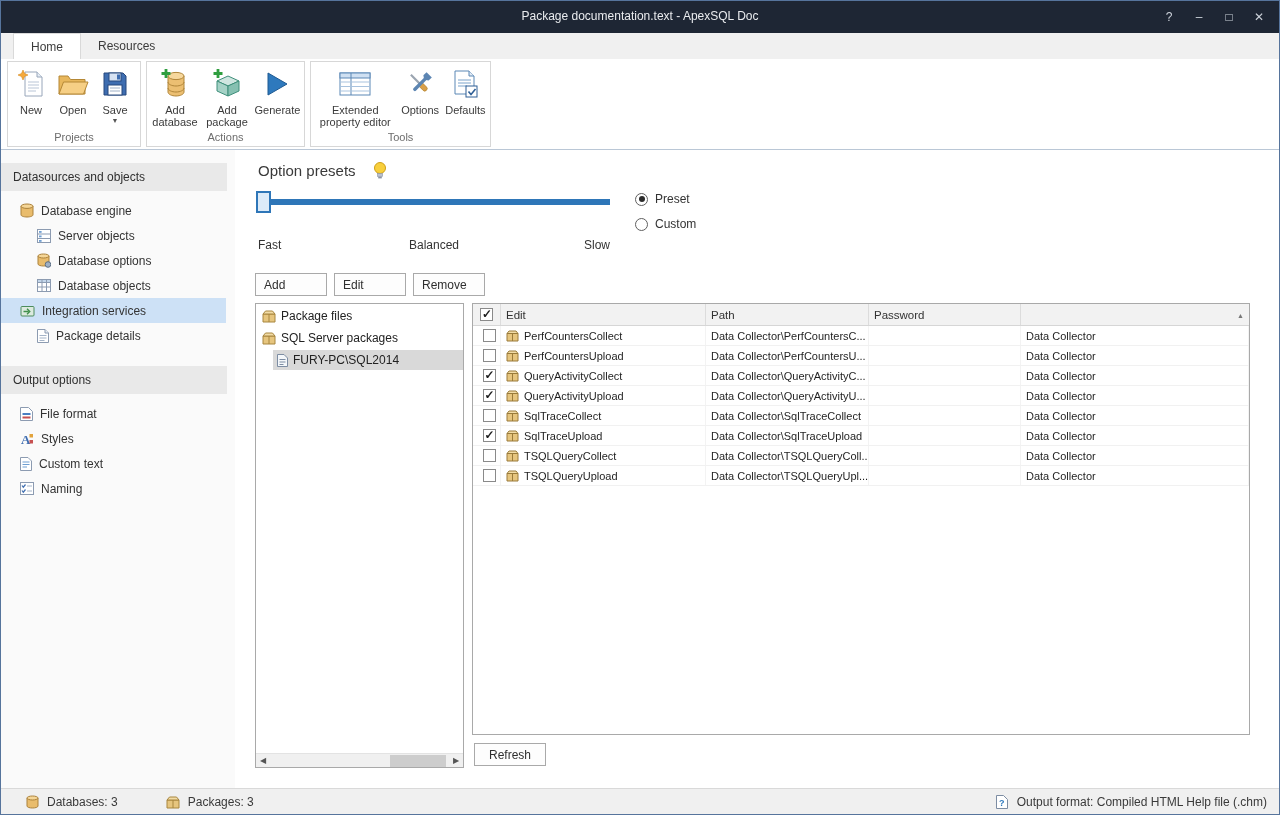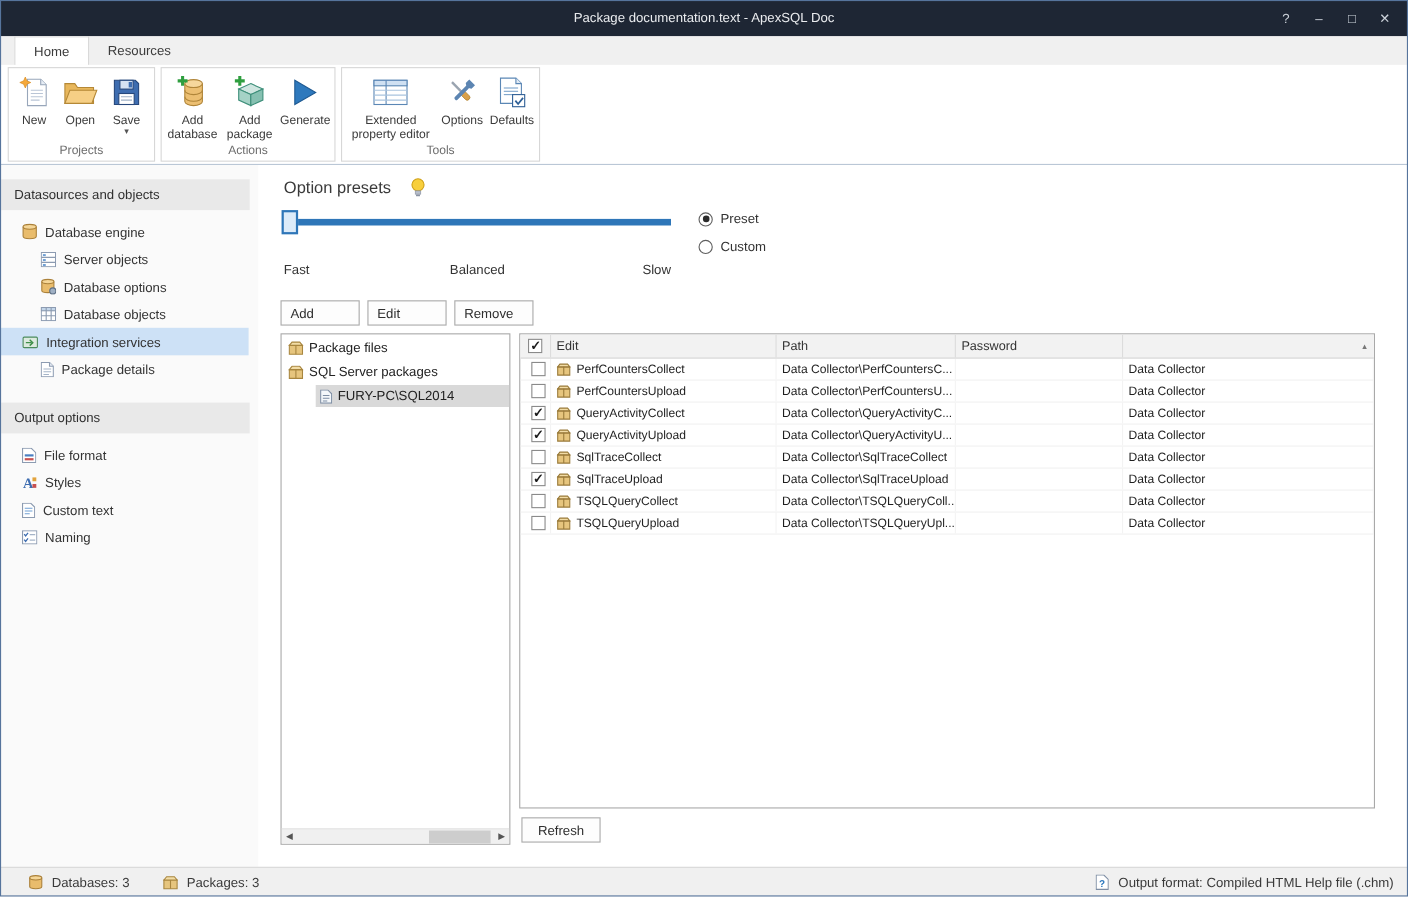--- a/index.html
+++ b/index.html
@@ -56,21 +56,21 @@
 .radio.on::after{content:"";position:absolute;left:2.5px;top:2.5px;width:6px;height:6px;border-radius:50%;background:#2b2b2b}
 .btn{position:absolute;height:23px;width:72px;background:#fdfdfd;border:1px solid #a9a9a9;font-size:12px;color:#2f2f2f;display:flex;align-items:center;padding-left:8px;cursor:default}
 .btn-add{left:20px;top:123px}
 .btn-edit{left:99px;top:123px}
 .btn-remove{left:178px;top:123px}
 .btn-refresh{left:239px;top:593px;justify-content:center;padding-left:0}
 
 
 .tree{position:absolute;left:20px;top:153px;width:209px;height:465px;border:1px solid #a9a9a9;background:#fff;overflow:hidden}
 .tree-item{height:20px;display:flex;align-items:center;gap:5px;padding-left:6px;font-size:12px;color:#222;margin-top:2px;cursor:default}
-.tree-item.sel{margin-left:31px;padding-left:4px;background:#d9d9d9}
+.tree-item.sel{margin-left:17px;padding-left:4px;background:#d9d9d9}
 .tree-scroll{position:absolute;left:0;right:0;bottom:0;height:14px;background:#f0f0f0;border-top:1px solid #e3e3e3}
 .scroll-arrow{position:absolute;top:0;width:14px;height:13px;display:flex;align-items:center;justify-content:center;font-size:8px;color:#555}
 .sa-left{left:0}.sa-right{right:0}
 .tree-thumb{position:absolute;top:1px;left:134px;width:56px;height:12px;background:#cdcdcd}
 
 
 .grid{position:absolute;left:237px;top:153px;width:778px;height:432px;border:1px solid #a9a9a9;background:#fff;overflow:hidden}
 .grid-header{display:flex;height:22px;background:#f2f2f2;border-bottom:1px solid #d6d6d6;position:relative}
 .gh{display:flex;align-items:center;border-right:1px solid #dcdcdc;padding-left:5px;font-size:11.5px;color:#333;height:100%}
 .c0{width:28px;justify-content:center;padding-left:0}
@@ -79,21 +79,21 @@
 .grow{display:flex;height:20px;border-bottom:1px solid #f1f1f1}
 .gc{display:flex;align-items:center;border-right:1px solid #f3f3f3;padding-left:5px;font-size:11px;color:#1f1f1f;white-space:nowrap;overflow:hidden;height:100%}
 .gc .picon{margin-right:5px;flex:none}
 .cb{width:13px;height:13px;border:1px solid #8a8a8a;background:#fff;position:relative;flex:none}
 .cb.checked::after{content:"\2713";position:absolute;left:1px;top:-2px;font-size:12px;font-weight:700;color:#1c1c1c}
 
 
 .statusbar{position:absolute;left:0;right:0;bottom:0;height:27px;background:#f0f0f0;border-top:1px solid #d9d9d9;display:flex;align-items:center;color:#3a3a3a;font-size:12px}
 .sb-item{display:flex;align-items:center;gap:8px}
 .sb-db{margin-left:26px}
-.sb-pkg{margin-left:30px}
+.sb-pkg{margin-left:48px}
 .sb-right{margin-left:auto;margin-right:13px;display:flex;align-items:center;gap:9px}
 </style>
 </head>
 <body>
 
 <div class="titlebar">
   <div class="title-text">Package documentation.text - ApexSQL Doc</div>
   <div class="win-controls">
     <div class="win-btn">?</div>
     <div class="win-btn">–</div>

